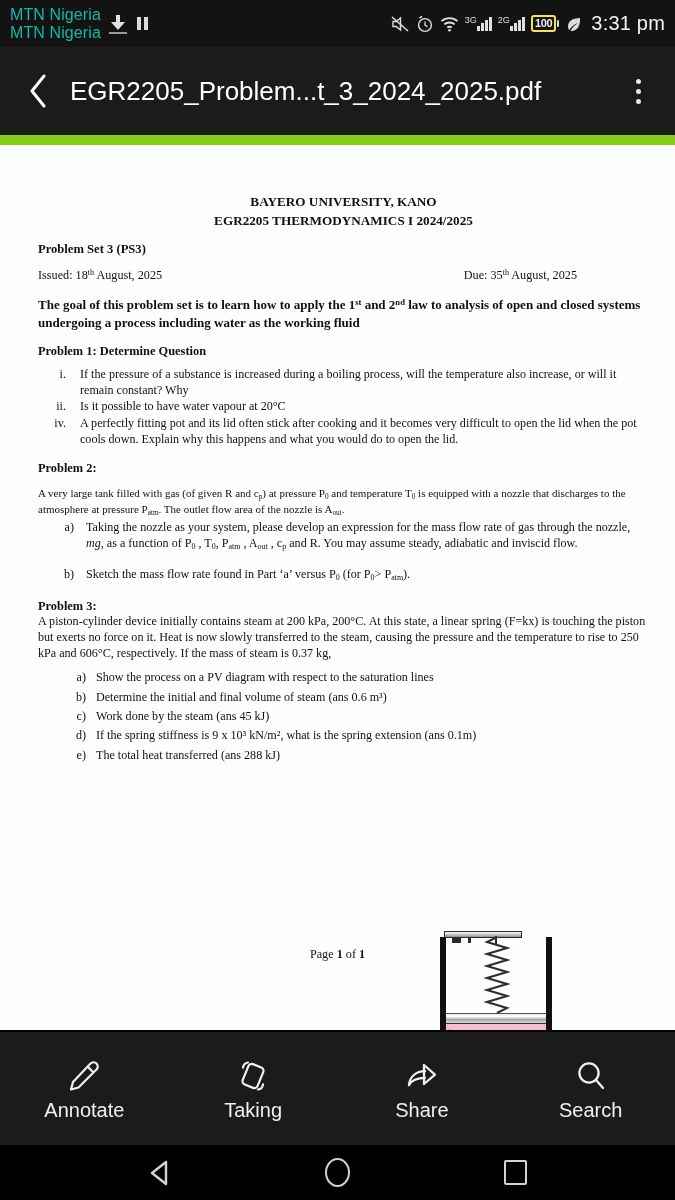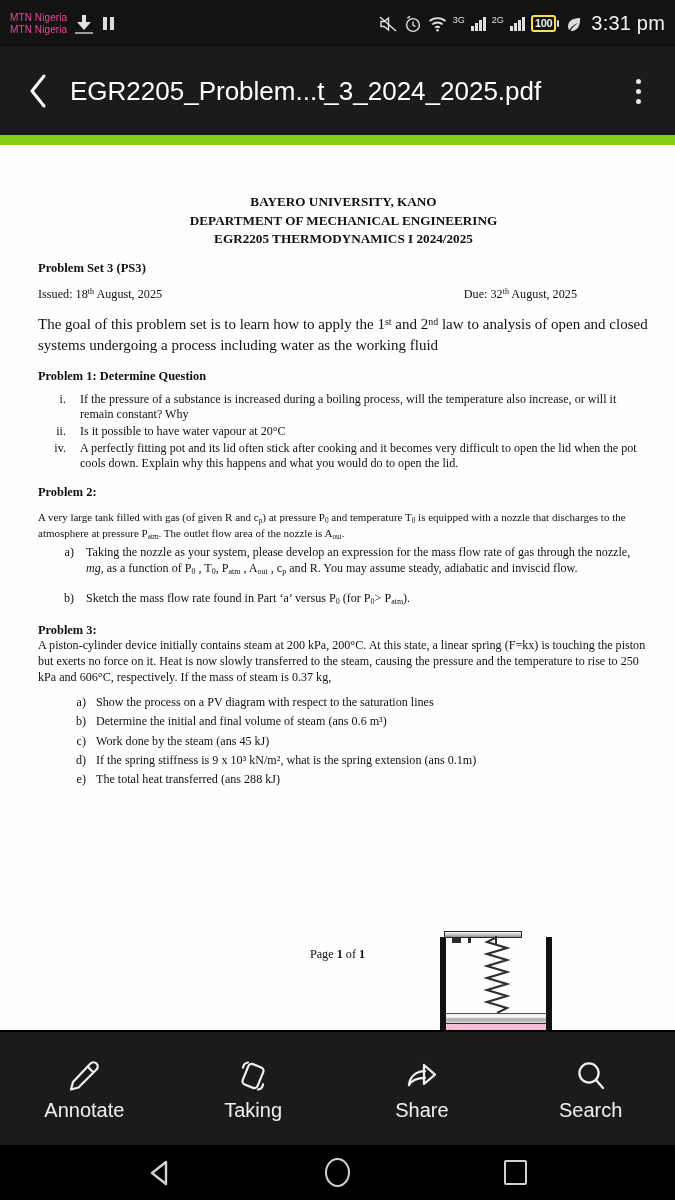--- a/index.html
+++ b/index.html
@@ -13,39 +13,39 @@
 
   
   .statusbar {
     position:absolute; top:0; left:0; width:675px; height:47px;
     background:#131313; color:#d8d8d8;
     display:flex; align-items:center; justify-content:space-between;
     padding:0 10px 0 10px;
   }
   .sb-left { display:flex; align-items:center; gap:5px; }
   .carriers { display:flex; flex-direction:column; line-height:1.12; }
-  .carriers span { font-size:10px; color:#ec4899; letter-spacing:.1px; }
+  .carriers span { font-size:16px; color:#14b8a6; letter-spacing:.1px; }
   .dl-icon { width:20px; height:22px; position:relative; margin-left:2px; }
   .dl-icon .shaft { position:absolute; left:8px; top:2px; width:4px; height:9px; background:#e2e2e2; }
   .dl-icon .head {
     position:absolute; left:3px; top:9px; width:0; height:0;
     border-left:7px solid transparent; border-right:7px solid transparent;
     border-top:8px solid #e2e2e2;
   }
   .dl-icon .base { position:absolute; left:1px; top:19px; width:18px; height:2px; background:#9a9a9a; }
   .pause-icon { display:flex; gap:3px; margin-left:4px; }
   .pause-icon i { display:block; width:4px; height:13px; background:#dcdcdc; }
 
   .sb-right { display:flex; align-items:center; gap:6px; }
   .sb-right svg { display:block; }
   .sig { display:flex; align-items:flex-end; gap:1px; }
   .sig i { display:block; width:3px; background:#e0e0e0; }
   .sig i:nth-child(1){height:5px}.sig i:nth-child(2){height:8px}
   .sig i:nth-child(3){height:11px}.sig i:nth-child(4){height:14px}
-  .sig-grp { display:flex; align-items:flex-end; gap:6px; }
+  .sig-grp { display:flex; align-items:flex-end; gap:0; }
   .sig-grp .gtxt { font-size:9px; color:#e0e0e0; line-height:1; position:relative; top:-6px; }
   .batt {
     border:2px solid #fde047; border-radius:3px; padding:0 2px;
     font-size:11px; font-weight:bold; color:#eee; line-height:13px; height:17px;
     display:flex; align-items:center; letter-spacing:-.3px;
   }
   .batt-tip { width:2px; height:7px; background:#dcdcdc; margin-left:1px; border-radius:1px; }
   .leaf { margin-left:1px; }
   .clock { font-size:20px; color:#f2f2f2; margin-left:3px; letter-spacing:.2px; }
 
@@ -71,21 +71,21 @@
   .page {
     position:absolute; top:10px; left:0; width:675px; height:885px;
     background:#fefefe;
     font-family:"Liberation Serif", serif;
     color:#111; padding:48px 26px 0 38px;
   }
   .ctr { text-align:center; font-weight:bold; font-size:13.2px; line-height:1.42; }
   .ctr .l1,.ctr .l2,.ctr .l3 { display:block; }
   .ps-head { font-weight:bold; font-size:12.6px; margin-top:12px; }
   .dates { display:flex; justify-content:space-between; font-size:12.2px; margin-top:11px; padding-right:72px; }
-  .goal { font-weight:normal; font-size:15px; line-height:1.33; margin-top:13px; }
+  .goal { font-weight:bold; font-size:13px; line-height:1.33; margin-top:13px; }
   .p-head { font-weight:bold; font-size:12.4px; margin-top:13px; }
 
   ol.roman { list-style:none; margin-top:8px; }
   ol.roman > li { display:flex; font-size:12.1px; line-height:1.3; margin-bottom:1px; }
   ol.roman > li .mk { width:42px; flex:0 0 42px; text-align:right; padding-right:14px; }
   ol.roman > li .tx { flex:1; }
 
   .p2-intro { font-size:11px; line-height:1.31; margin-top:10px; }
   ol.alpha { list-style:none; margin-top:2px; }
   ol.alpha > li { display:flex; font-size:12.1px; line-height:1.31; margin-bottom:2px; }
@@ -232,29 +232,28 @@
         <i></i>
         <i></i>
       </div>
   </div>
 
   <div class="pagewrap">
     <div class="page">
 
       <div class="ctr">
         <span class="l1">BAYERO UNIVERSITY, KANO</span>
-        <span class="l2">DEPARTMENT OF MECHANICAL ENGINEERING</span>
         <span class="l3">EGR2205 THERMODYNAMICS I  2024/2025</span>
       </div>
 
       <div class="ps-head">Problem Set 3 (PS3)</div>
 
       <div class="dates">
         <div><span>Issued: 18</span><sup>th</sup><span> August, 2025</span></div>
-        <div><span>Due: 32</span><sup>th</sup><span> August, 2025</span></div>
+        <div><span>Due: 35</span><sup>th</sup><span> August, 2025</span></div>
       </div>
 
       <div class="goal"><span>The goal of this problem set is to learn how to apply the 1</span><sup>st</sup><span> and 2</span><sup>nd</sup><span> law to analysis of open and closed systems undergoing a process including water as the working fluid</span></div>
 
       <div class="p-head">Problem 1: Determine Question</div>
       <ol class="roman">
         <li>
             <span class="mk">i.</span>
             <span class="tx">If the pressure of a substance is increased during a boiling process, will the temperature also increase, or will it remain constant? Why</span>
           </li>

